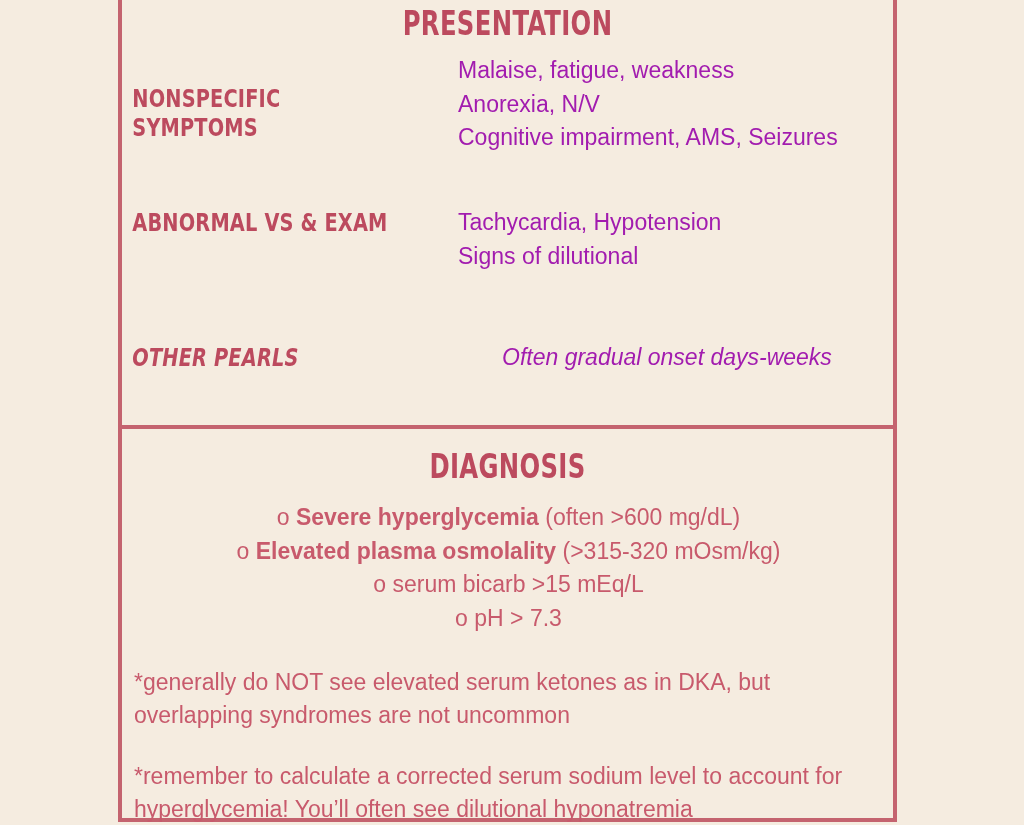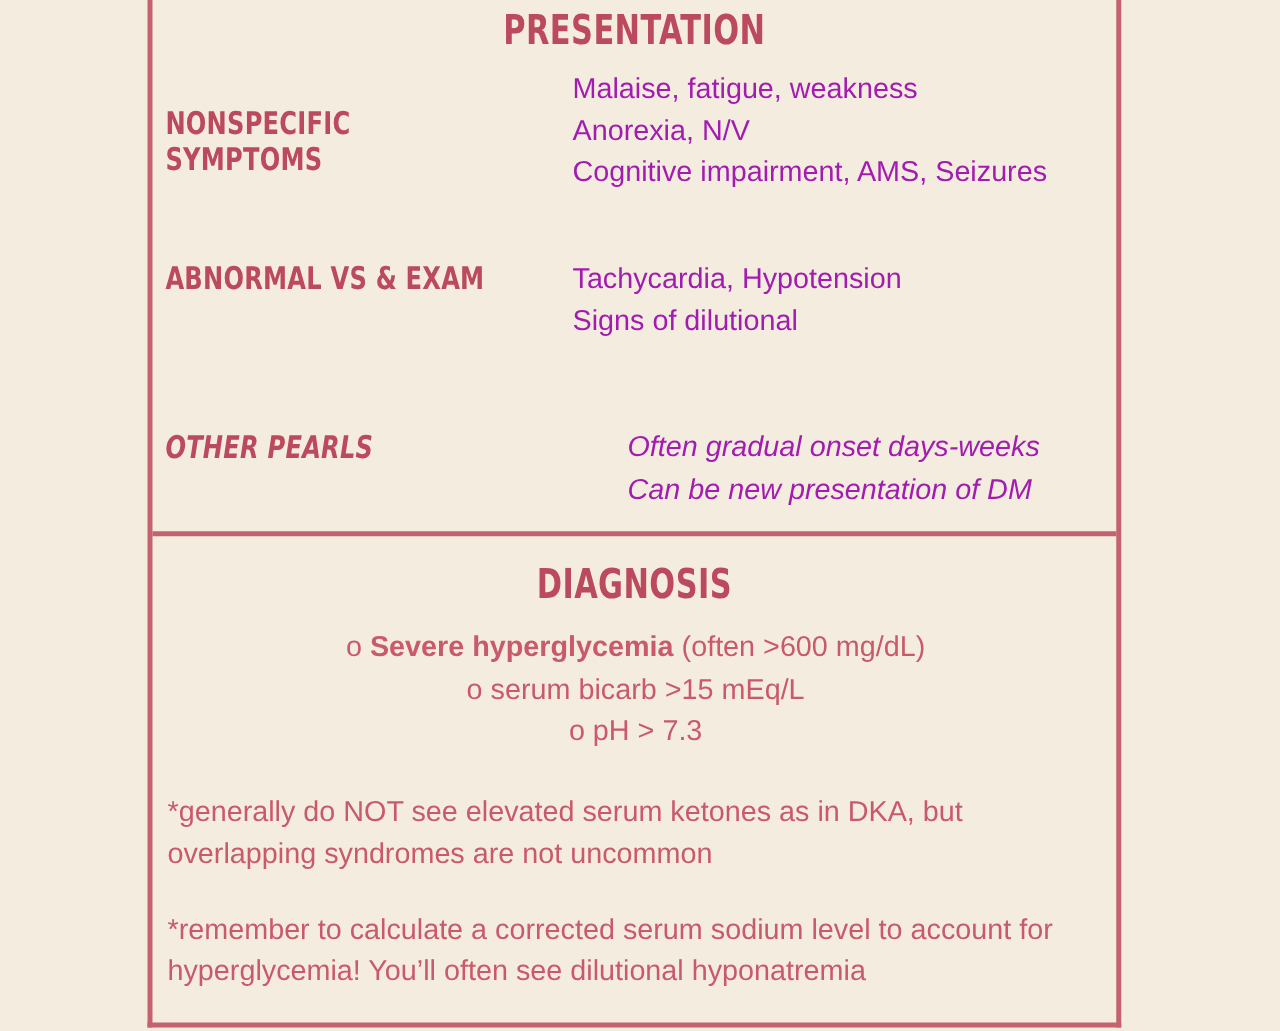--- a/index.html
+++ b/index.html
@@ -165,36 +165,40 @@
       <div class="row-lines">
         <div>Tachycardia, Hypotension</div>
         <div>Signs of dilutional</div>
       </div>
     </div>
 
     <div class="pres-row" id="row-pearls">
       <div class="row-label">OTHER PEARLS</div>
       <div class="row-lines">
         <div>Often gradual onset days-weeks</div>
-        <div>Can be new presentation of DM</div>
       </div>
     </div>
 
   </div>
 
   <div id="diagnosis-title" class="section-title">DIAGNOSIS</div>
 
   <div class="dx-body">
 
     <div class="dx-bullet">
       <span class="marker">o</span>
       <span class="lead">Severe hyperglycemia</span>
       <span class="rest">(often &gt;600 mg/dL)</span>
     </div>
 
+    <div class="dx-bullet">
+      <span class="marker">o</span>
+      <span class="lead">Elevated plasma osmolality</span>
+      <span class="rest">(&gt;315-320 mOsm/kg)</span>
+    </div>
 
     <div class="dx-bullet">
       <span class="marker">o</span>
       <span class="rest">serum bicarb &gt;15 mEq/L</span>
     </div>
 
     <div class="dx-bullet">
       <span class="marker">o</span>
       <span class="rest">pH &gt; 7.3</span>
     </div>

